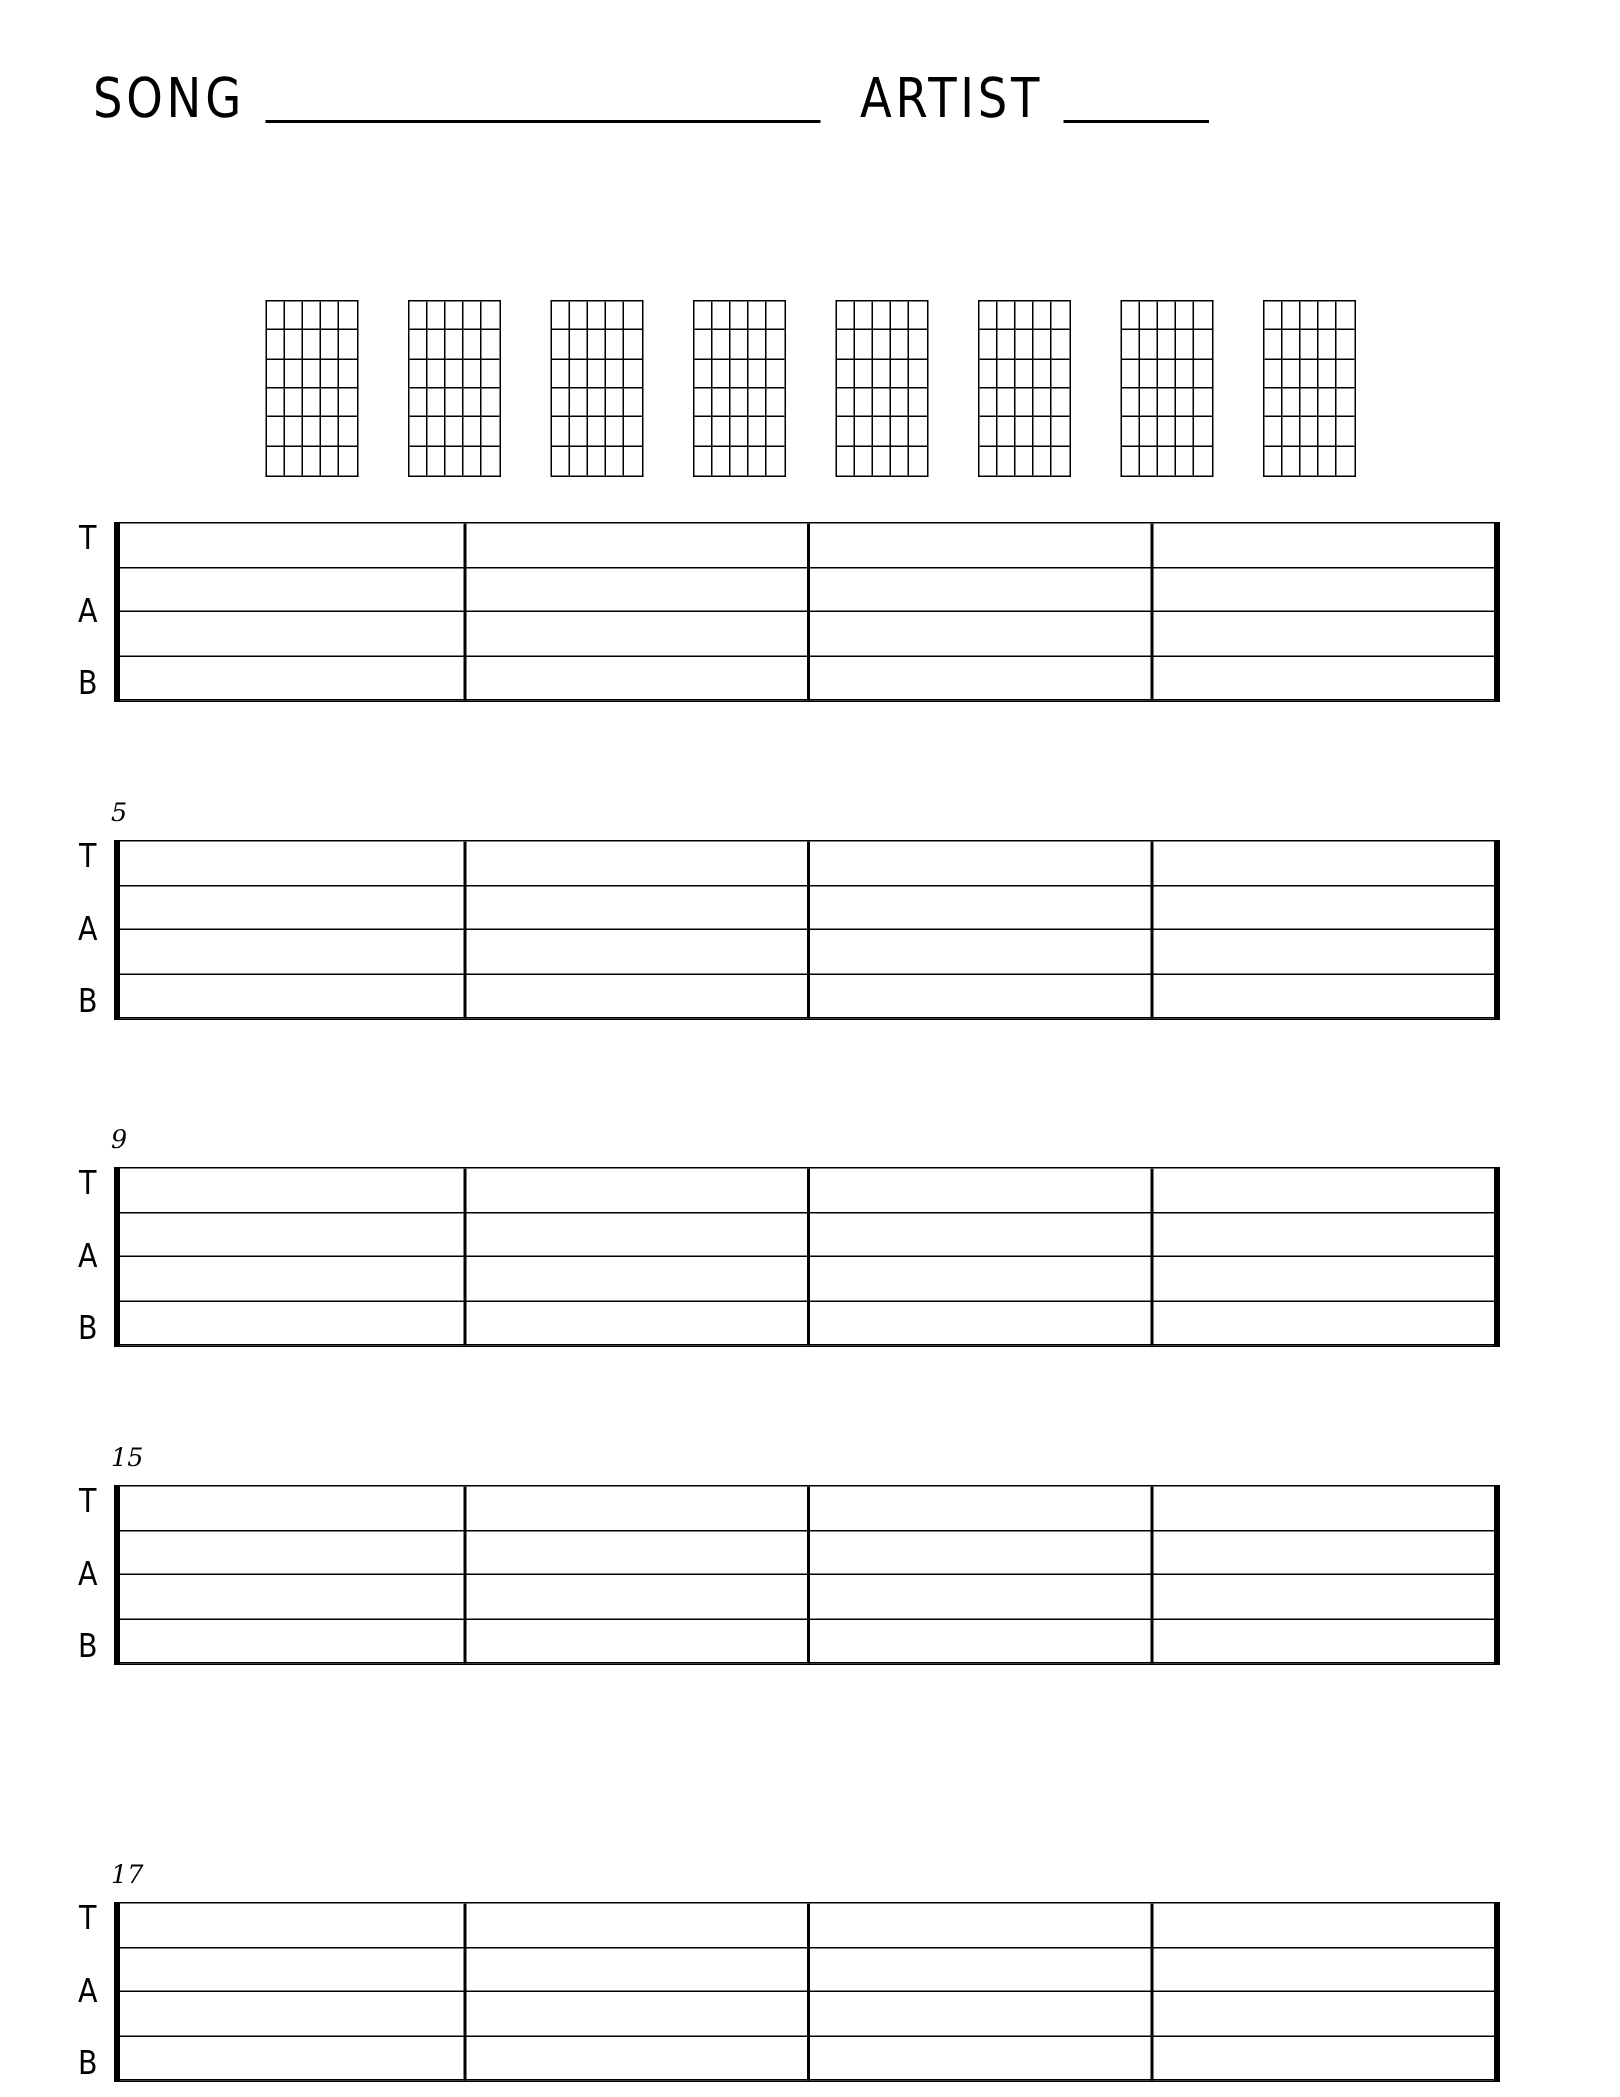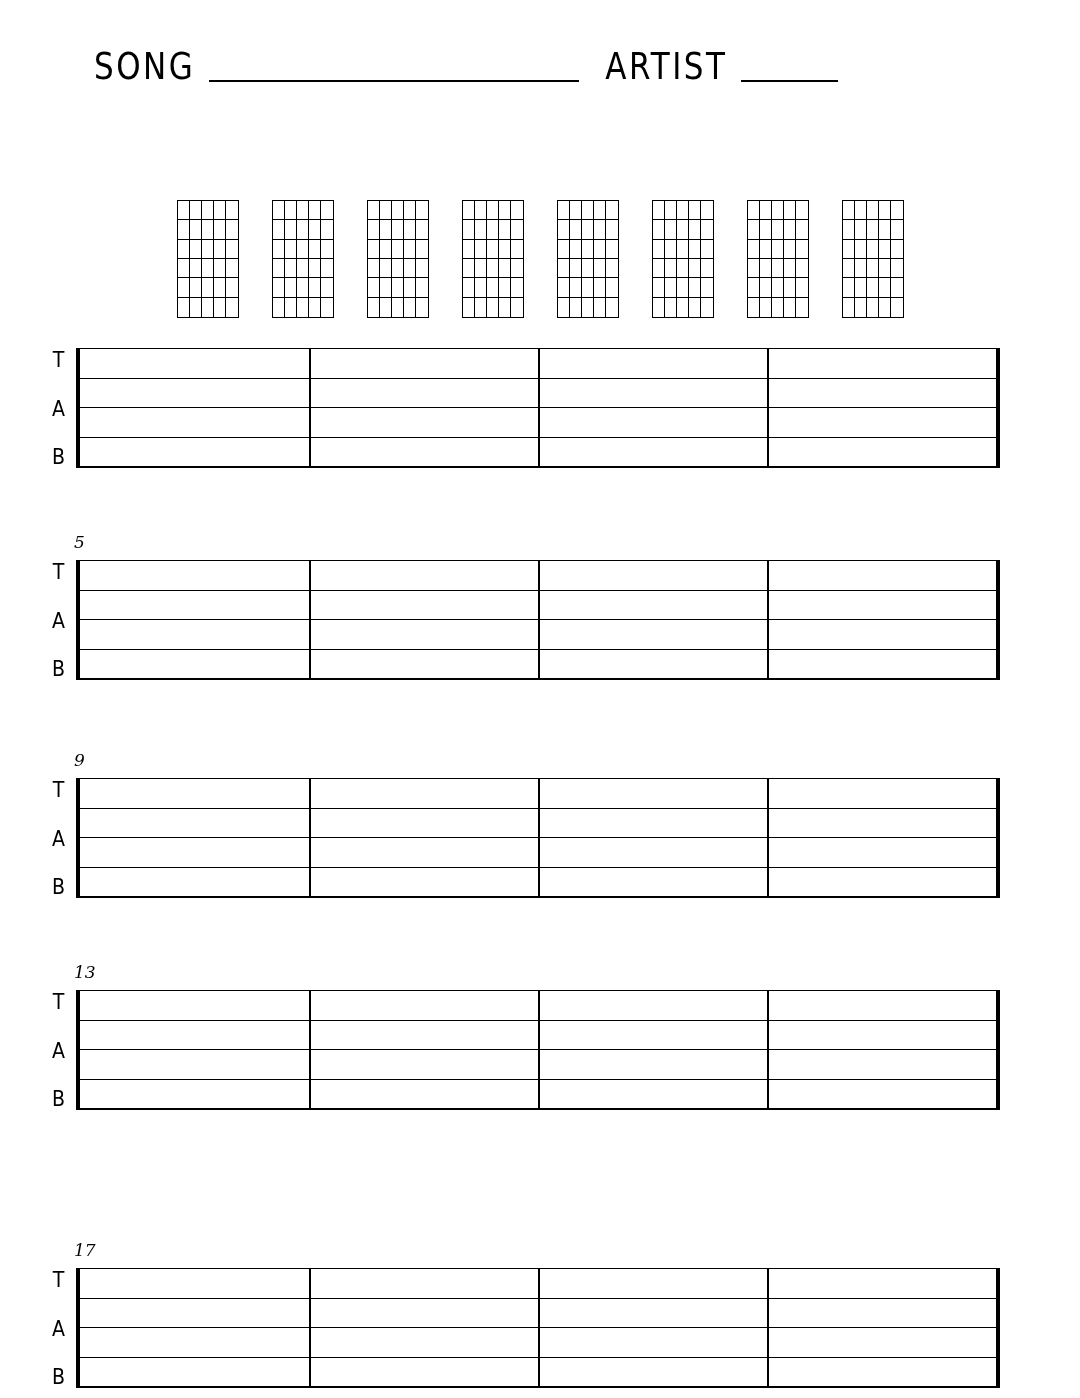--- a/index.html
+++ b/index.html
@@ -22,21 +22,20 @@
     height: 1398px;
     box-sizing: border-box;
   }
 
   
   .header {
     position: absolute;
     left: 0;
     top: 30px;
     width: 864px;
-    padding-left: 32px;
   }
   .header-row {
     display: flex;
     align-items: flex-end;
     padding: 0 58px 0 62px;
     height: 60px;
   }
   .hdr-label {
     font-family: "DejaVu Sans", sans-serif;
     font-size: 31px;
@@ -523,21 +522,21 @@
               <div class="staff-line"></div>
               <div class="staff-line"></div>
               <div class="barline bar25"></div>
               <div class="barline bar50"></div>
               <div class="barline bar75"></div>
             </div>
           </div>
         </div>
       </div>
       <div class="system" style="top: 990px;">
-        <div class="measure-num">13</div>
+        <div class="measure-num">15</div>
         <div class="system-inner">
           <div class="tab-letters">
             <span>T</span>
             <span>A</span>
             <span>B</span>
           </div>
           <div class="staff">
             <div class="staff-rows">
               <div class="staff-line"></div>
               <div class="staff-line"></div>

